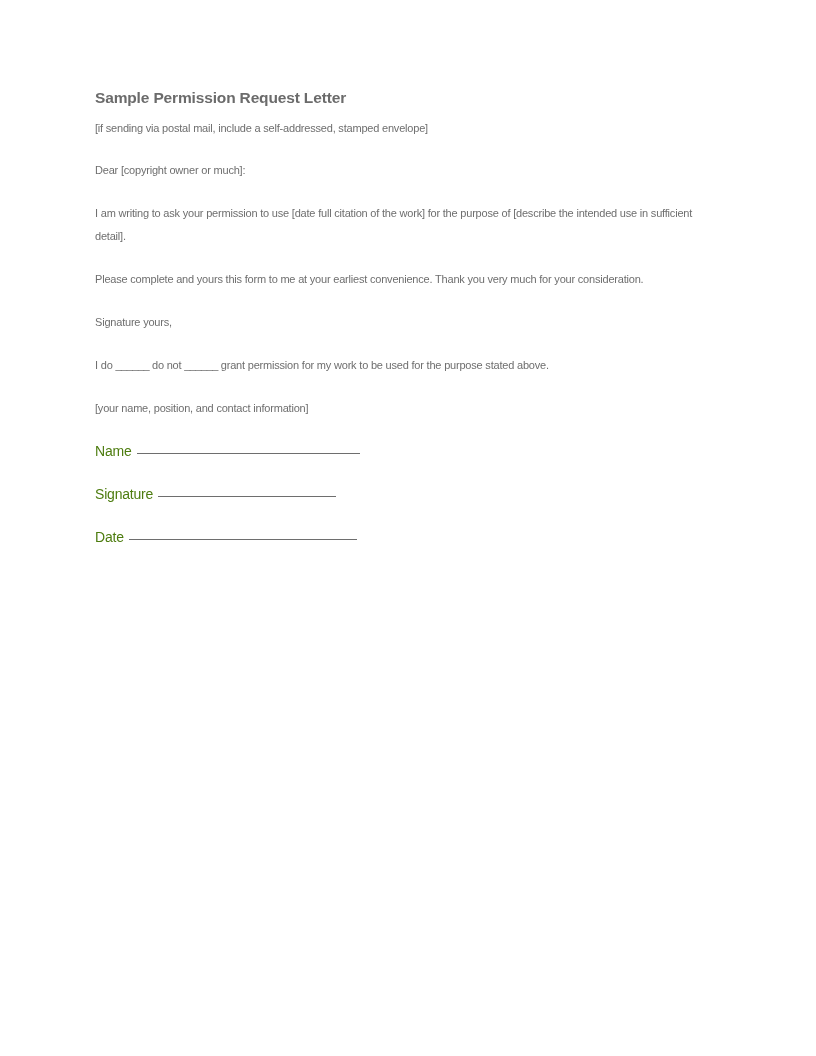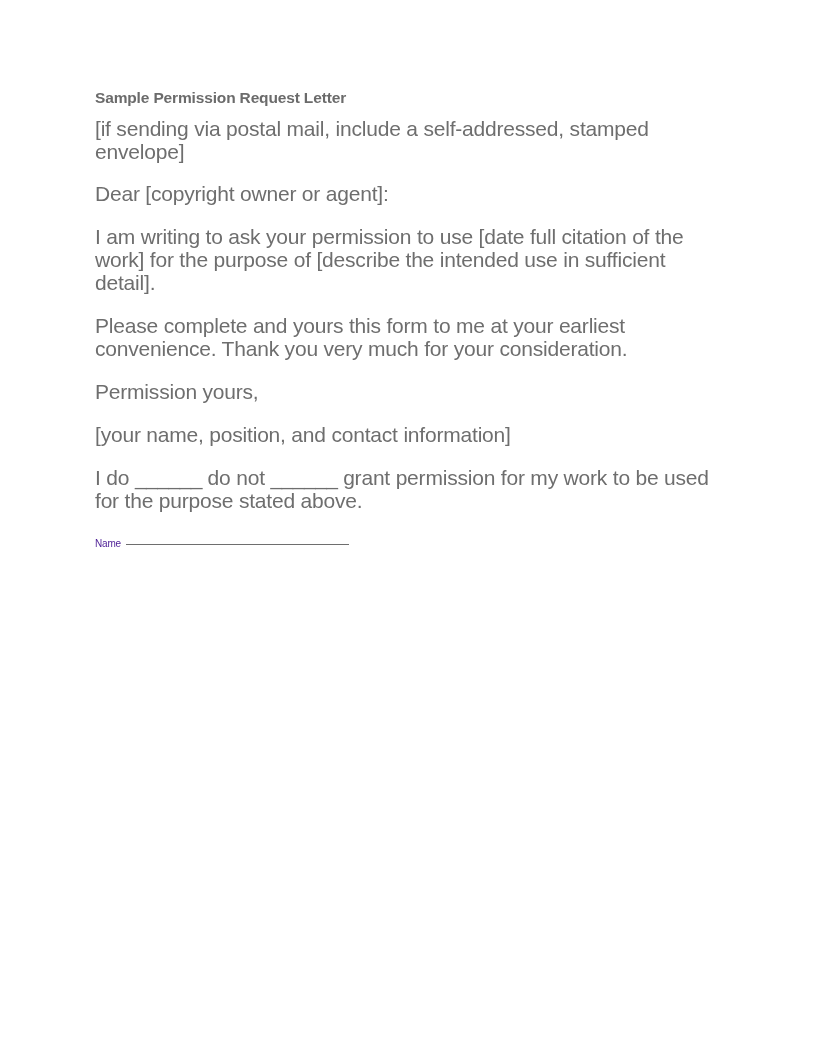--- a/index.html
+++ b/index.html
@@ -31,36 +31,36 @@
   }
   .doc-title {
     font-size: 15.5px;
     font-weight: bold;
     color: #6b6b6b;
     line-height: 20px;
     letter-spacing: -0.15px;
     margin: 0 0 9px 0;
   }
   .para {
-    font-size: 21px;
+    font-size: 11px;
     font-weight: normal;
     color: #6e6e6e;
     line-height: 23px;
     letter-spacing: -0.2px;
     margin: 0 0 20px 0;
   }
   .para.first-after-title {
     margin-bottom: 19px;
   }
   .blank-inline {
     letter-spacing: -0.5px;
   }
   .form-line {
-    font-size: 10px;
-    color: #4c1d95;
+    font-size: 14px;
+    color: #4d7c0f;
     line-height: 23px;
     letter-spacing: -0.2px;
     margin: 0 0 20px 0;
     display: flex;
     align-items: baseline;
   }
   .form-line .form-label {
     white-space: pre;
   }
   .form-line .rule {
@@ -80,33 +80,41 @@
 
 <div class="page">
   <div class="doc-body">
 
     <h1 class="doc-title">Sample Permission Request Letter</h1>
 
     <p class="para first-after-title">[if sending via postal mail, include a self-addressed, stamped envelope]</p>
 
 
 
-    <p class="para">Dear [copyright owner or agent]:</p>
+    <p class="para">Dear [copyright owner or much]:</p>
 
     <p class="para">I am writing to ask your permission to use [date full citation of the work] for the purpose of [describe the intended use in sufficient detail].</p>
 
     <p class="para">Please complete and yours this form to me at your earliest convenience. Thank you very much for your consideration.</p>
 
-    <p class="para">Permission yours,</p>
+    <p class="para">Signature yours,</p>
+
+    <p class="para"><span>I do </span><span class="blank-inline">______</span><span> do not </span><span class="blank-inline">______</span><span> grant permission for my work to be used for the purpose stated above.</span></p>
 
     <p class="para">[your name, position, and contact information]</p>
-
-    <p class="para"><span>I do </span><span class="blank-inline">______</span><span> do not </span><span class="blank-inline">______</span><span> grant permission for my work to be used for the purpose stated above.</span></p>
 
     <div class="form-line">
       <span class="form-label">Name</span>
       <span class="rule rule-name"></span>
     </div>
 
+    <div class="form-line">
+      <span class="form-label">Signature</span>
+      <span class="rule rule-signature"></span>
+    </div>
 
+    <div class="form-line">
+      <span class="form-label">Date</span>
+      <span class="rule rule-date"></span>
+    </div>
 
   </div>
 </div>
 
 </body></html>

